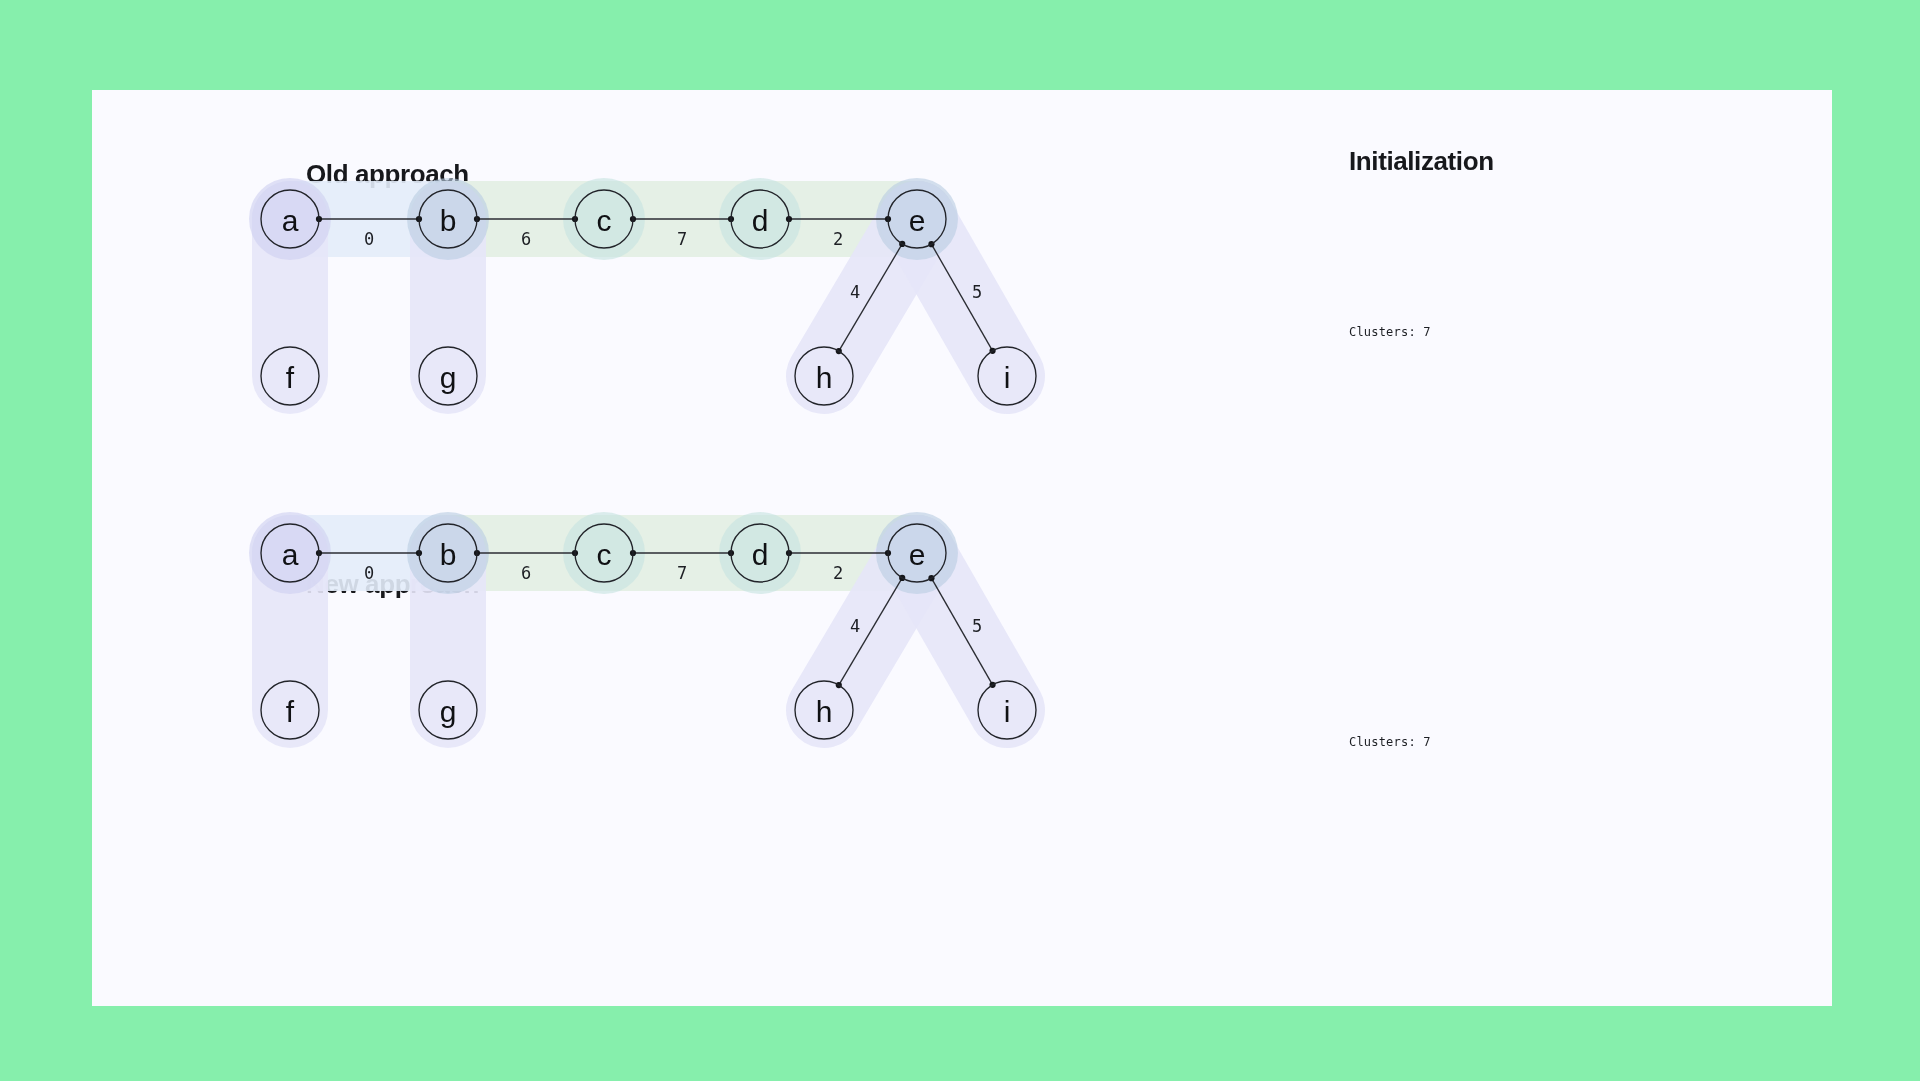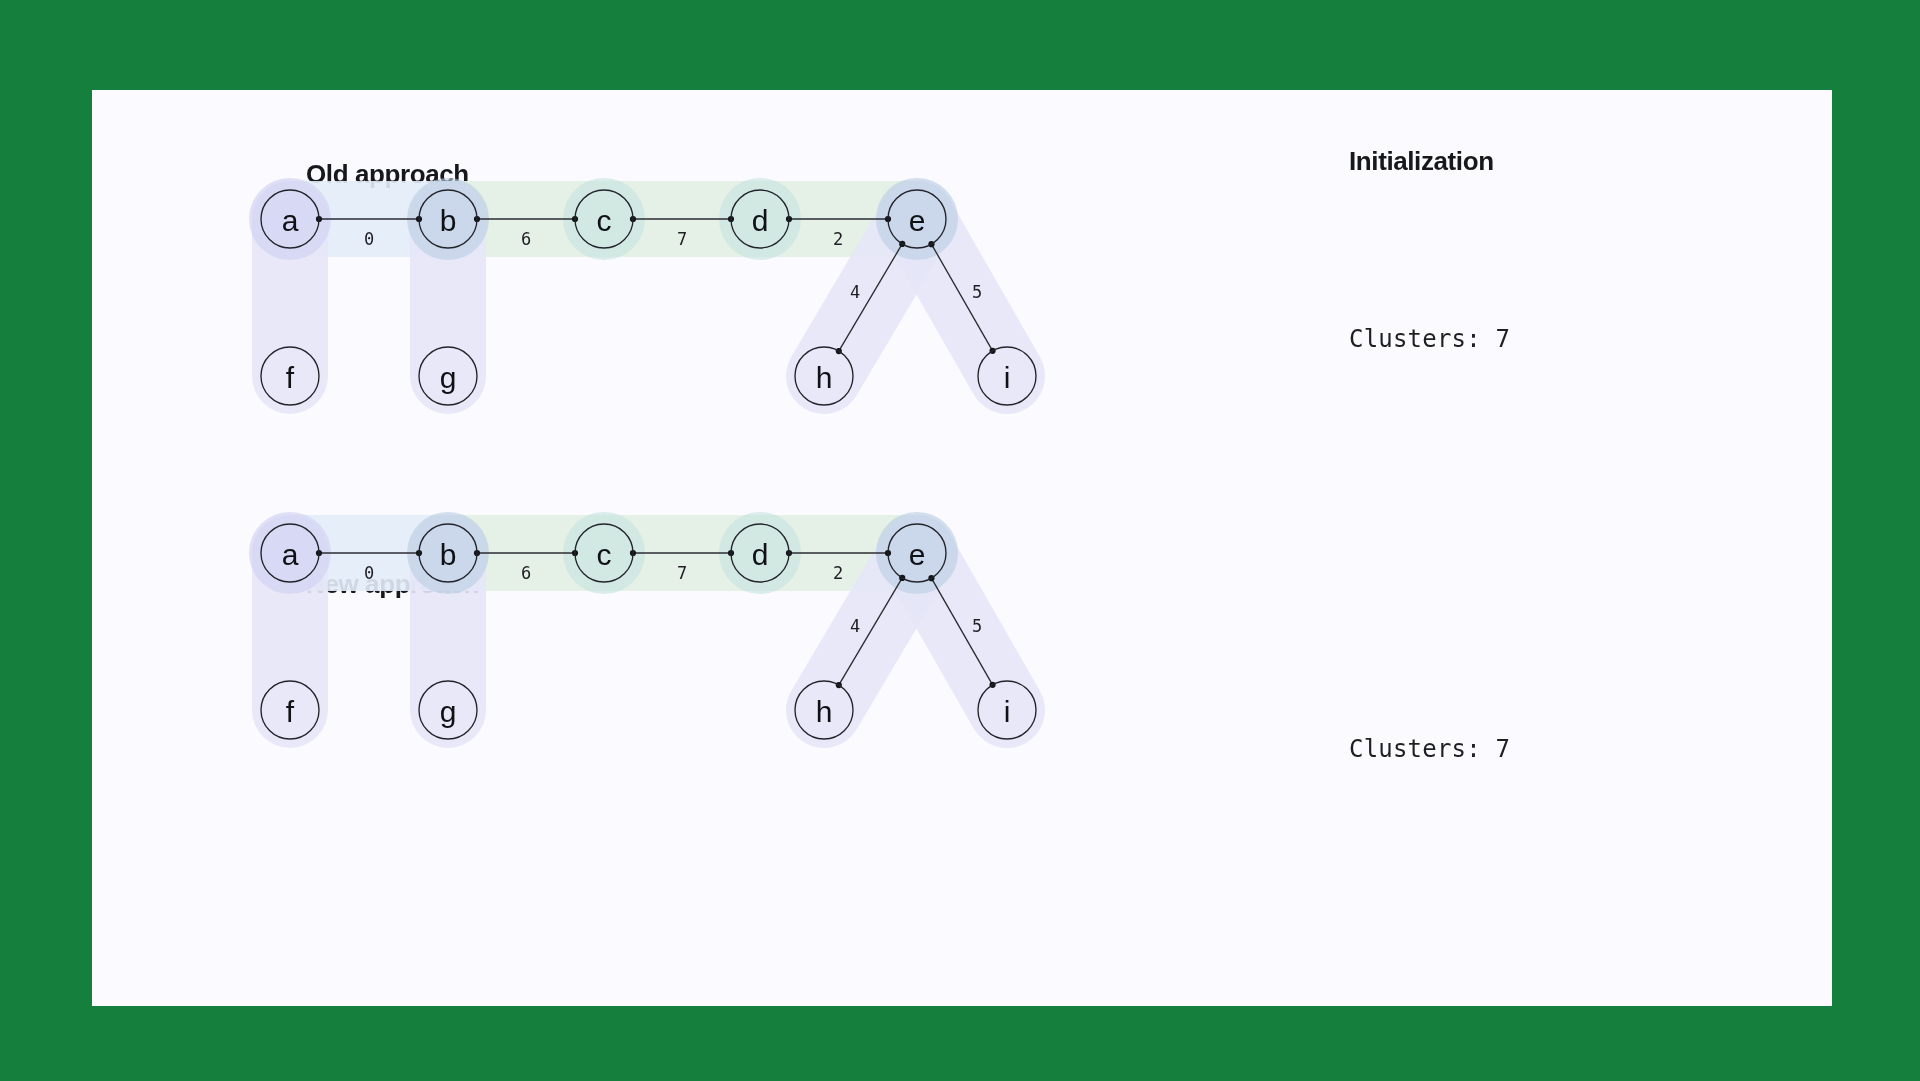--- a/index.html
+++ b/index.html
@@ -41,21 +41,21 @@
     white-space: nowrap;
   }
   #title-old   { left: 306px; top: 159px; }
   #title-new   { left: 306px; top: 569px; }
   #title-right { left: 1349px; top: 146px; }
 
   
   .status-line {
     position: absolute;
     font-family: "DejaVu Sans Mono", "Liberation Mono", monospace;
-    font-size: 24px;
+    font-size: 12px;
     color: #1d1f24;
     letter-spacing: 0.2px;
     white-space: nowrap;
   }
   #status-old { left: 1349px; top: 325px; }
   #status-new { left: 1349px; top: 735px; }
 
   
   .diagram {
     position: absolute;
@@ -91,21 +91,21 @@
   .edge-dot { fill: #15161a; }
   .node-circle {
     fill: none;
     stroke: #22242a;
     stroke-width: 1.35;
   }
 </style>
 </head>
 <body>
 
-<div id="root" style="background: #15803d;">
+<div id="root" style="background: #86efac;">
 
   <div id="panel" style="background: rgb(250, 250, 255);"></div>
 
   <div class="section-title" id="title-old">Old approach</div>
 
   <div class="section-title" id="title-new">New approach</div>
 
   <div class="section-title" id="title-right">Initialization</div>
 
   <div class="status-line" id="status-old">Clusters: 7</div>

